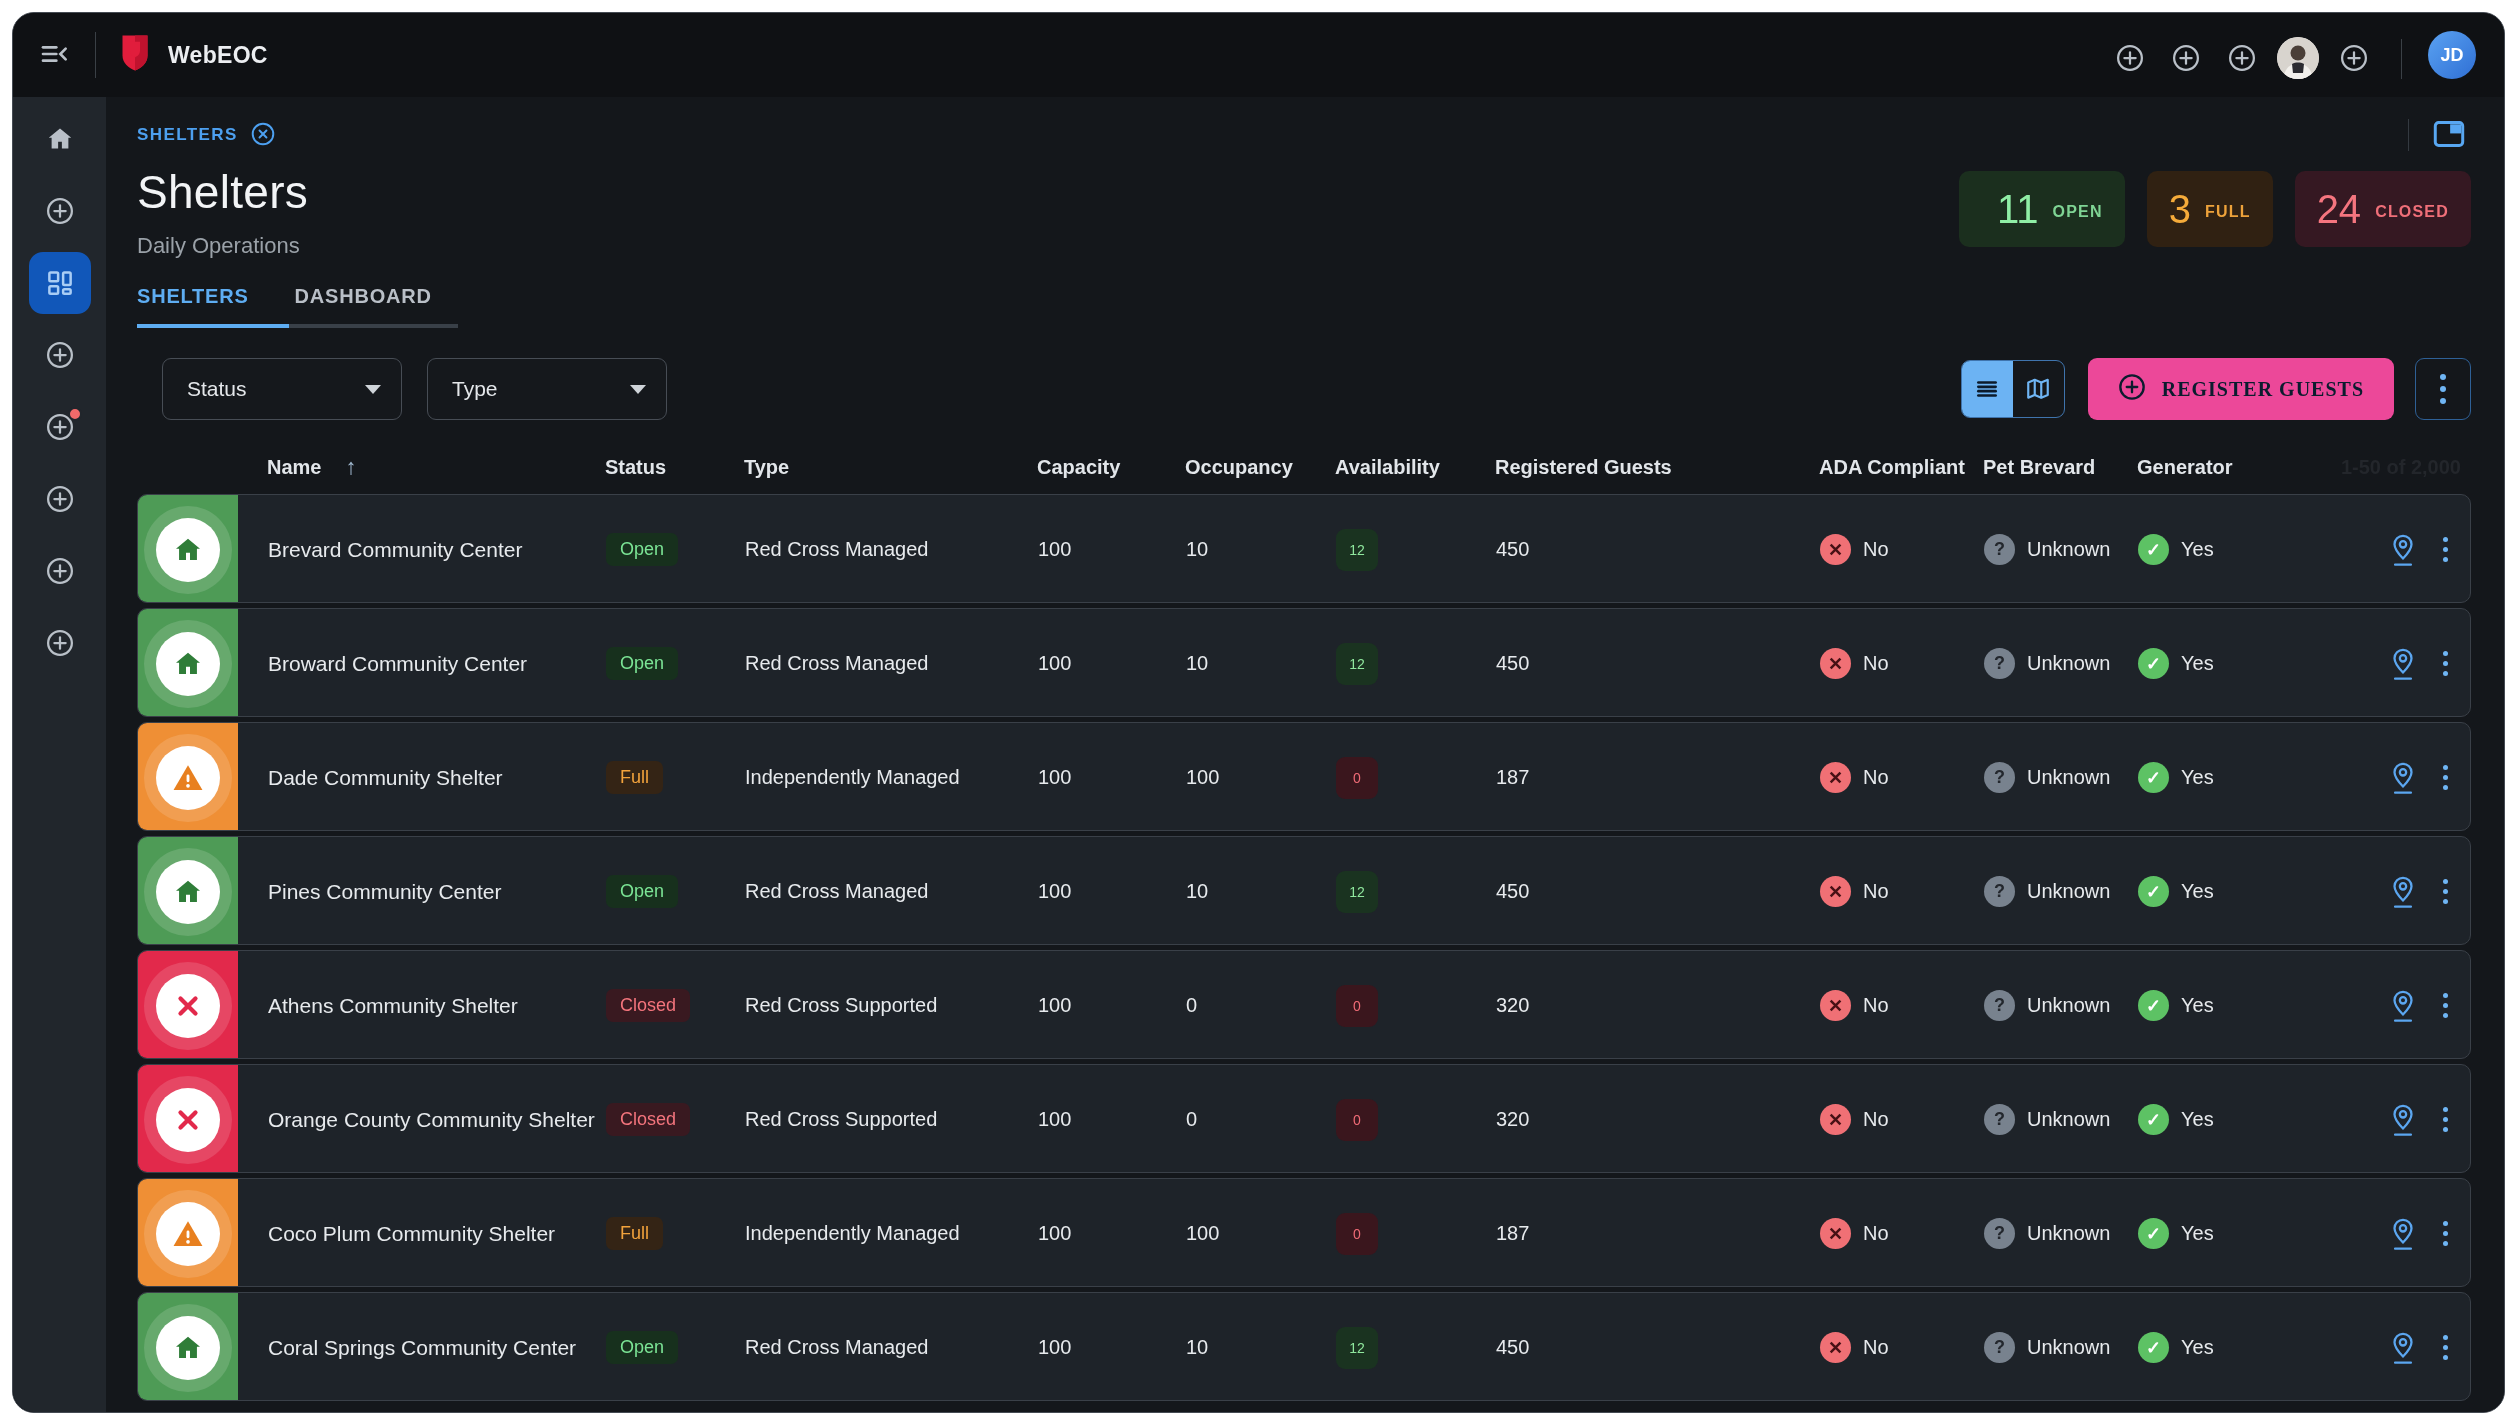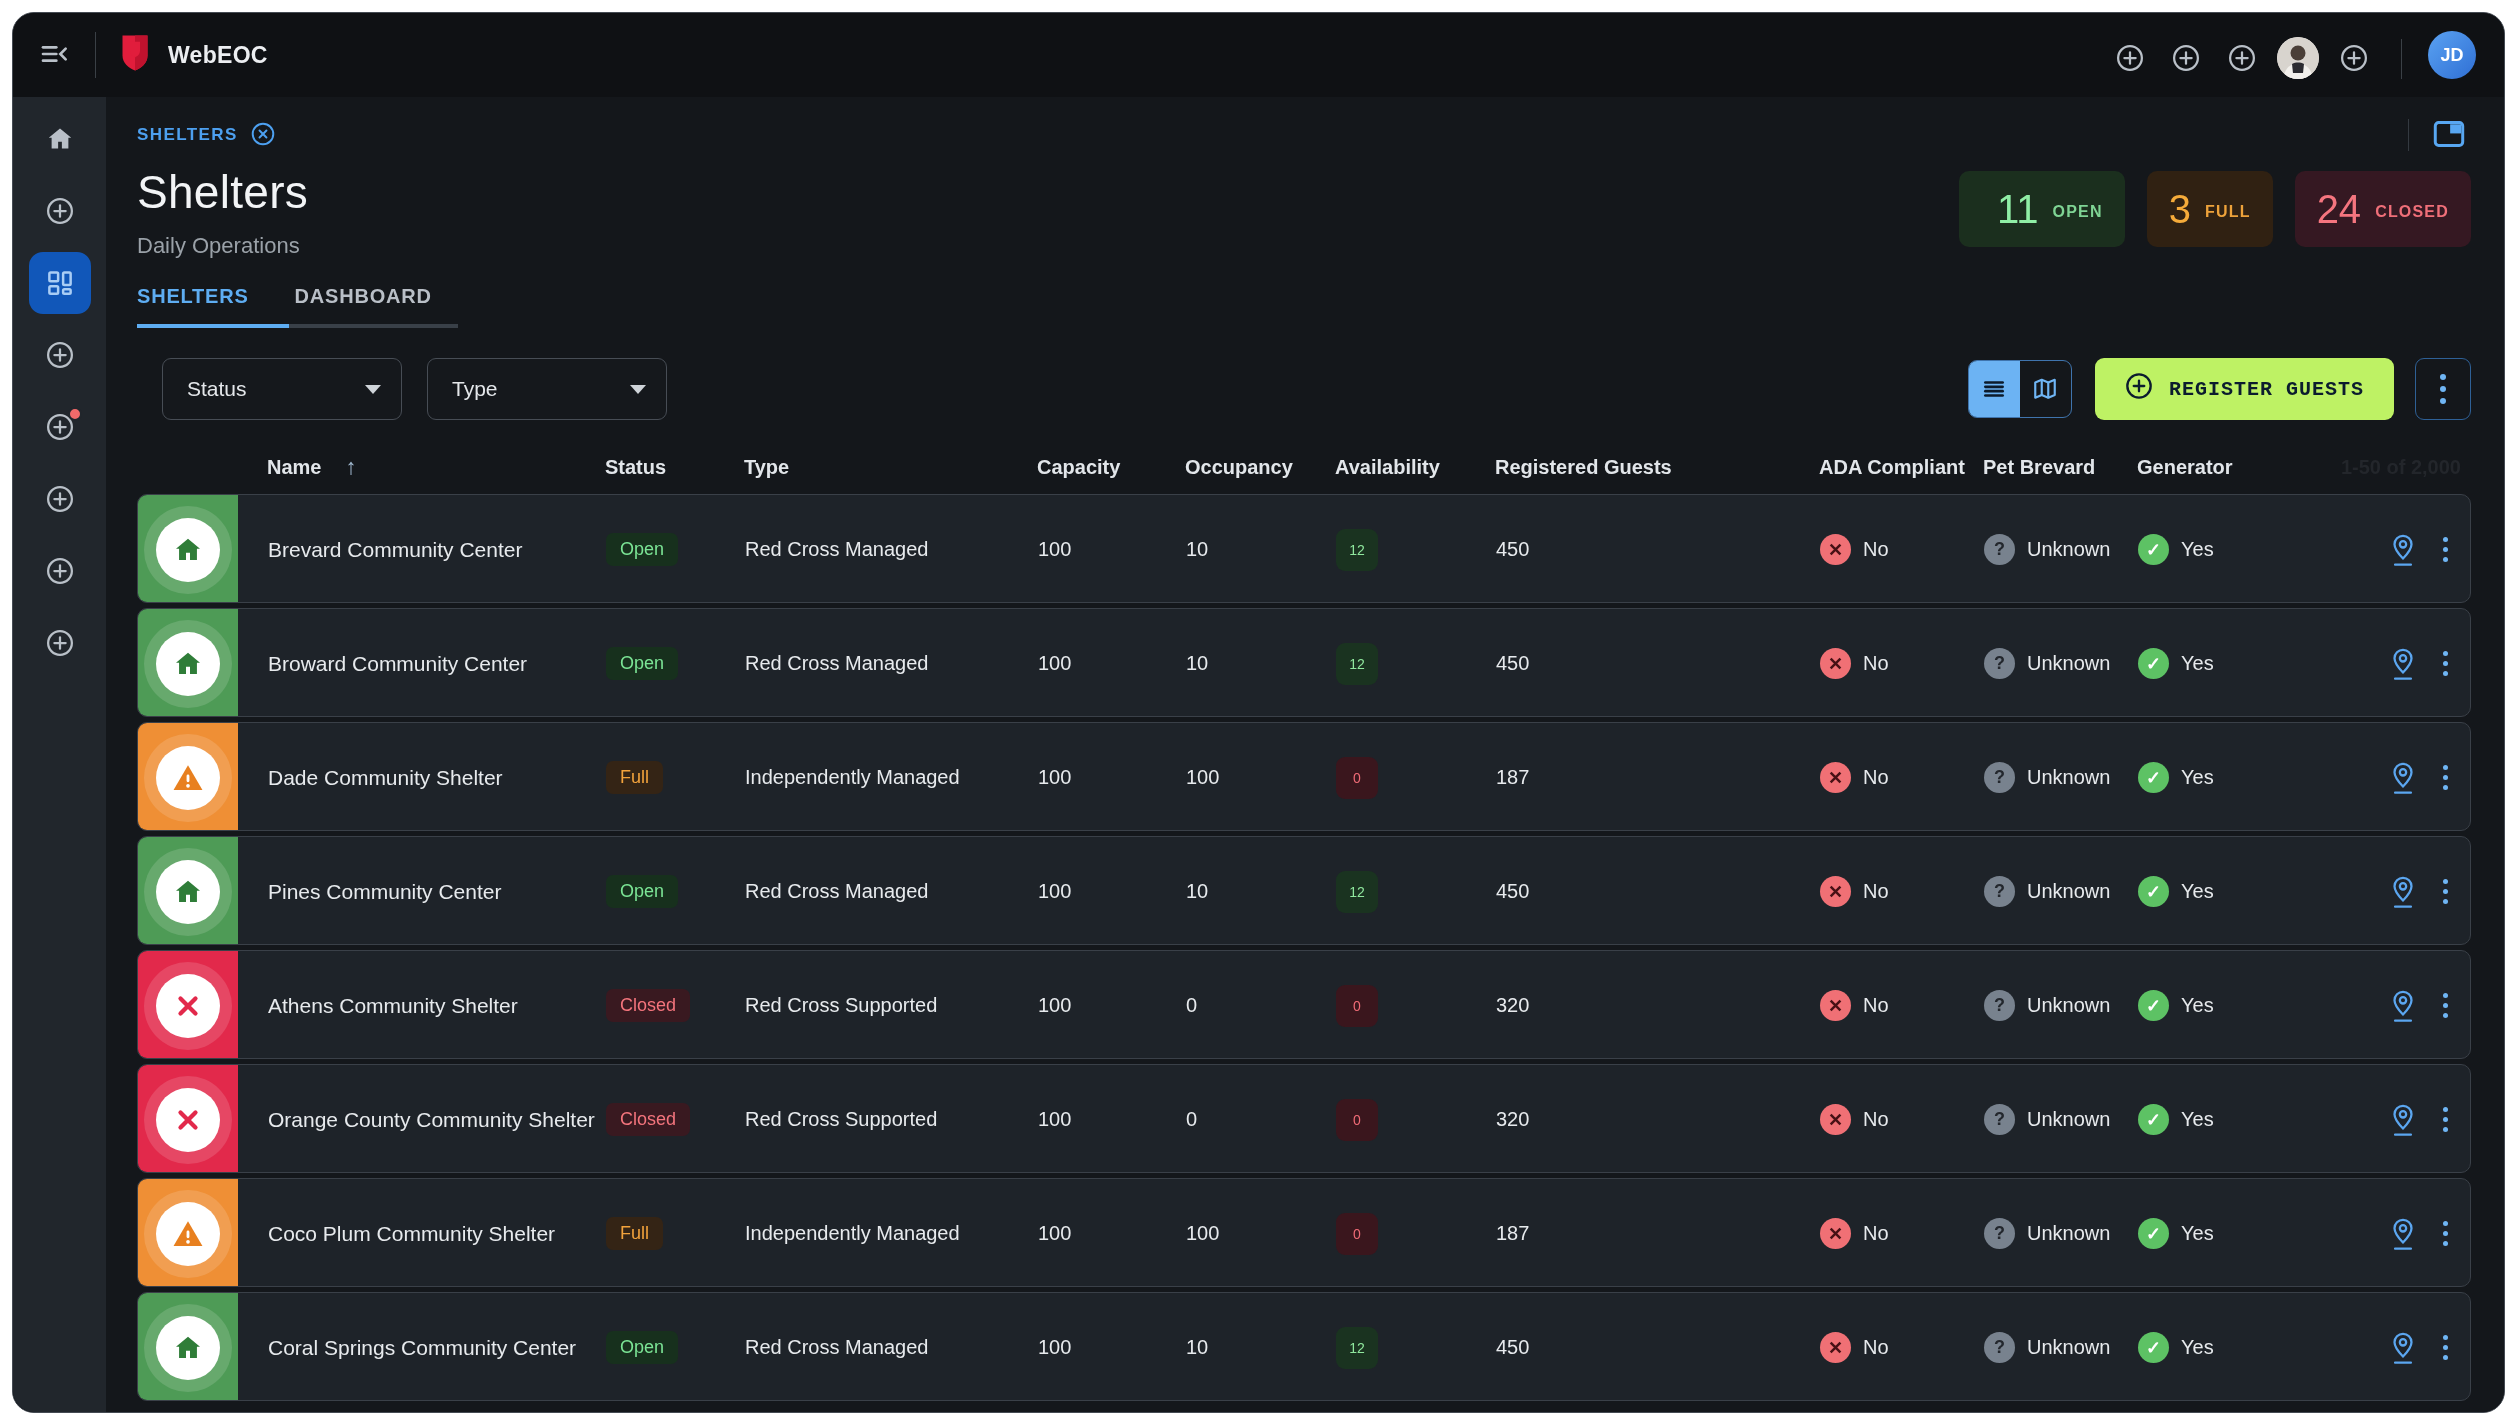--- a/index.html
+++ b/index.html
@@ -55,22 +55,22 @@
   .search-box input { flex: 1; background: transparent; border: none; outline: none; color: #dfe3e7; font-size: 21px; font-family: "Liberation Sans", sans-serif; }
   .search-box input::placeholder { color: #9aa1a8; }
   .select { width: 240px; height: 62px; background: #15181c; border: 1px solid #474d55; border-radius: 9px;
     display: flex; align-items: center; justify-content: space-between; padding: 0 20px 0 24px; margin-left: 25px; cursor: pointer; }
   .select .sel-label { color: #e4e7ea; font-size: 21px; }
   .caret { width: 0; height: 0; border-left: 8px solid transparent; border-right: 8px solid transparent; border-top: 9px solid #cfd4d9; }
   .tb-actions { margin-left: auto; display: flex; align-items: center; }
   .view-toggle { display: flex; height: 58px; border: 1px solid #3f74ad; border-radius: 9px; overflow: hidden; }
   .vt-btn { width: 51px; height: 100%; display: flex; align-items: center; justify-content: center; background: transparent; border: none; cursor: pointer; color: #6fb5f4; }
   .vt-btn.active { background: #6cb3f3; color: #0c1b2b; }
-  .register-btn { margin-left: 23px; height: 62px; padding: 0 30px; background: #bef264; border: none; border-radius: 9px;
-    display: flex; align-items: center; gap: 16px; cursor: pointer; color: #0b1c2e; font-size: 20px; font-weight: 700; letter-spacing: 1px; font-family: Liberation Mono, monospace; }
+  .register-btn { margin-left: 23px; height: 62px; padding: 0 30px; background: #ec4899; border: none; border-radius: 9px;
+    display: flex; align-items: center; gap: 16px; cursor: pointer; color: #0b1c2e; font-size: 20px; font-weight: 700; letter-spacing: 1px; font-family: Liberation Serif, serif; }
   .kebab-btn { margin-left: 21px; width: 56px; height: 62px; background: transparent; border: 1px solid #2e6096; border-radius: 9px;
     display: flex; flex-direction: column; align-items: center; justify-content: center; gap: 6px; cursor: pointer; }
   .kebab-btn i, .row-kebab i { width: 6px; height: 6px; border-radius: 50%; background: #6fb5f4; display: block; }
   
   .grid { display: grid; grid-template-columns: 100px 368px 139px 293px 148px 150px 160px 324px 164px 154px 238px 1fr; align-items: center; }
   .thead { margin-top: 24px; height: 46px; position: relative; color: #e2e6ea; font-size: 20px; font-weight: 700; }
   .thead .hcell { display: flex; align-items: center; gap: 24px; }
   .thead .hname { padding-left: 30px; }
   .sort-arrow { color: #9fb8cf; font-size: 22px; font-weight: 400; }
   .range-label { position: absolute; right: 10px; top: 12px; color: #23262b; font-size: 20px; }

